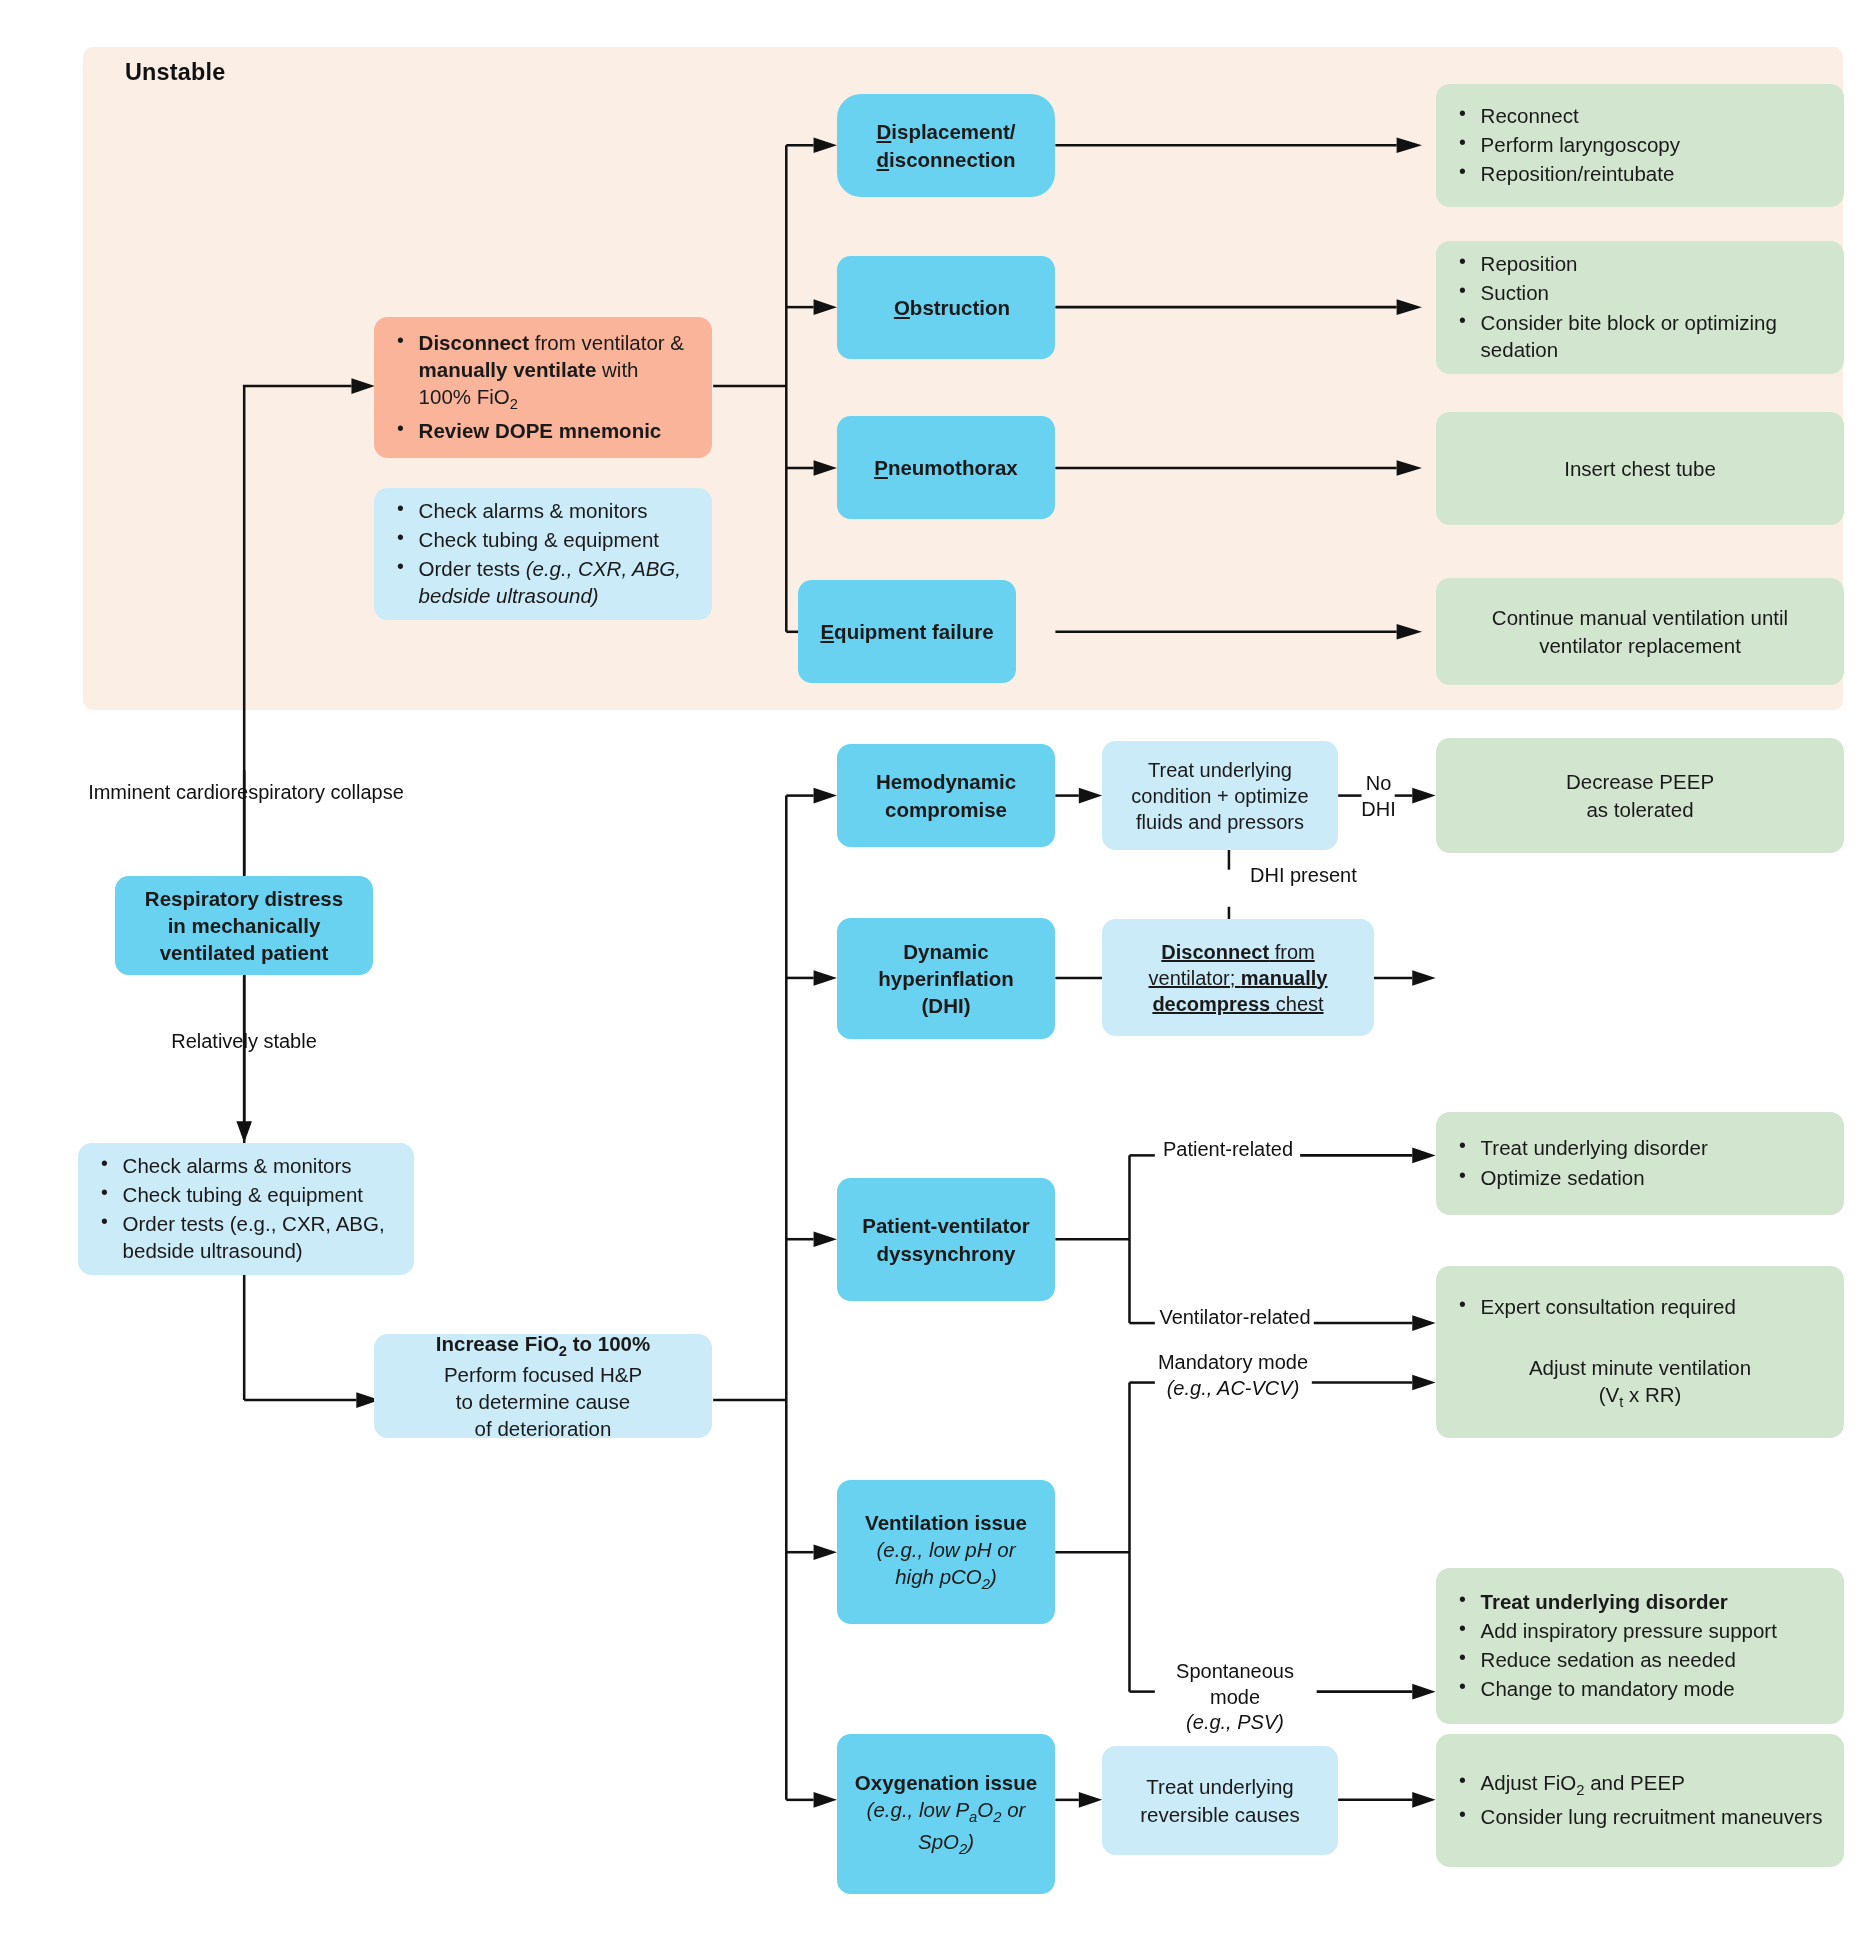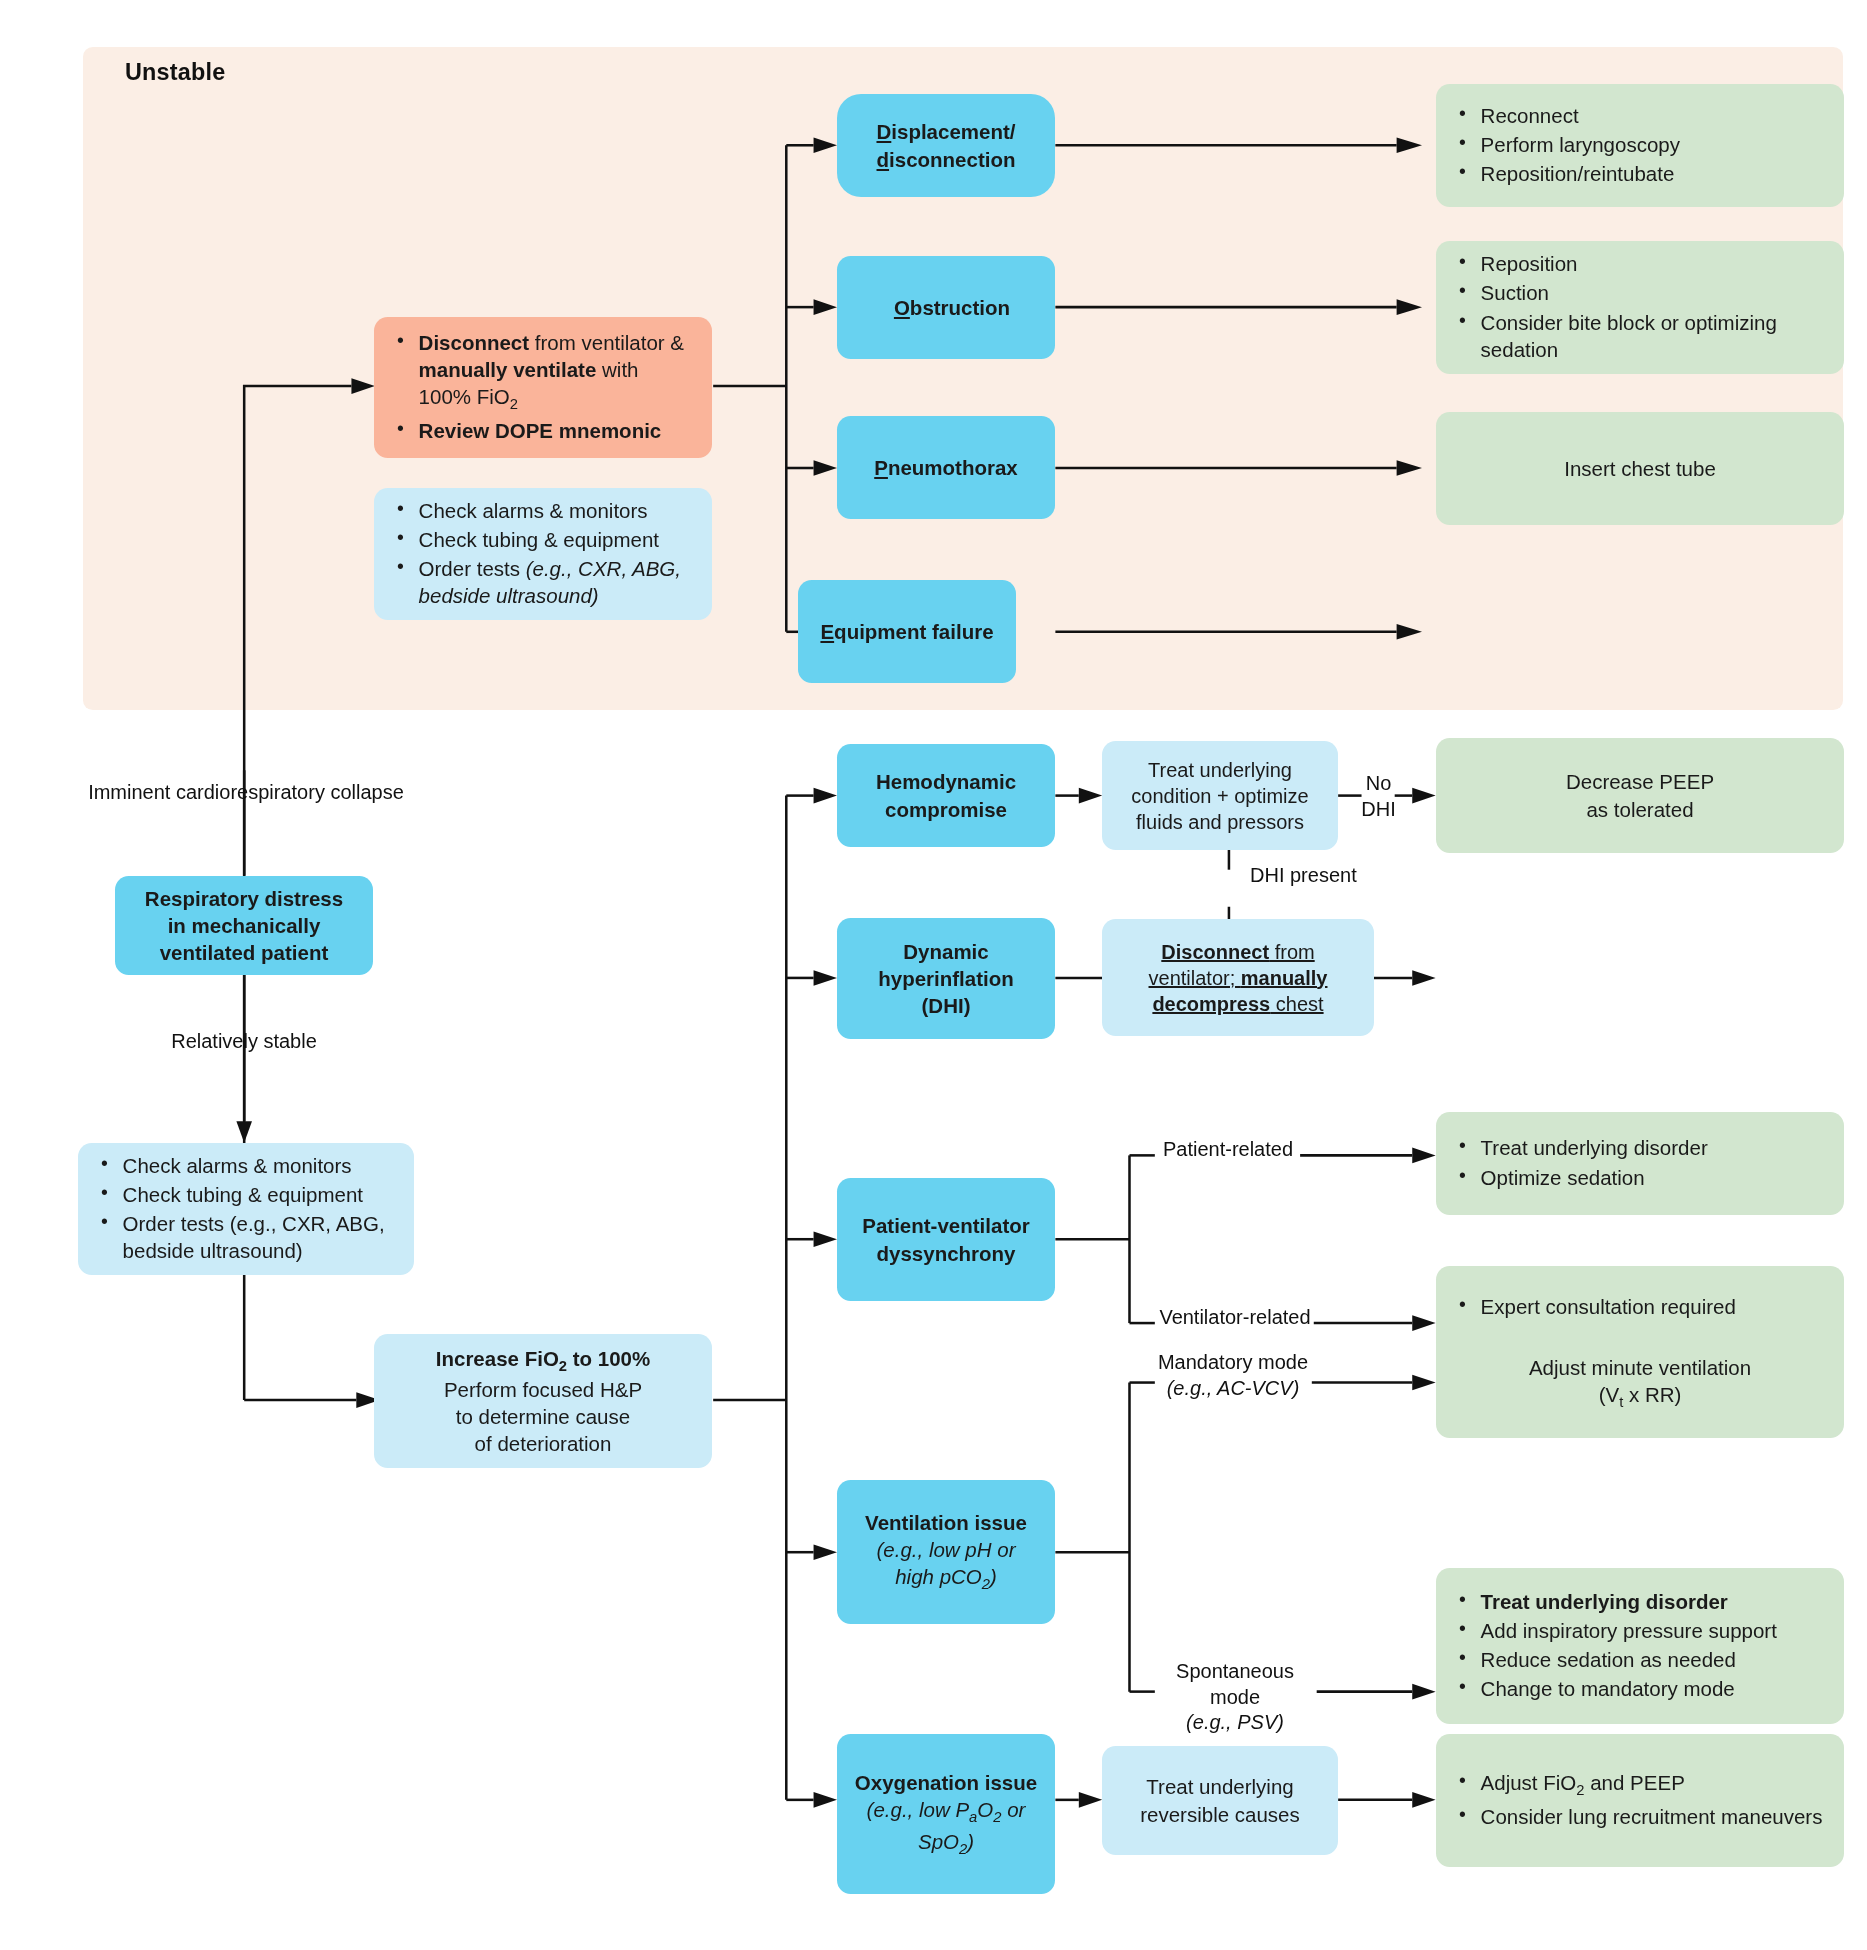--- a/index.html
+++ b/index.html
@@ -183,40 +183,43 @@
         <li>Suction</li>
         <li>Consider bite block or optimizing sedation</li>
       </ul>
     </div>
   </div>
 
   <div class="node green" style="left:1436px;top:412px;width:408px;height:113px;">
     <div class="inner ctr t21">Insert chest tube</div>
   </div>
 
+  <div class="node green" style="left:1436px;top:578px;width:408px;height:107px;">
+    <div class="inner ctr t21">Continue manual ventilation until ventilator replacement</div>
+  </div>
 
   <div class="lbl" style="left:78px;top:780px;width:336px;">Imminent cardiorespiratory collapse</div>
 
   <div class="node blue" style="left:115px;top:876px;width:258px;height:99px;">
     <div class="inner ctr t21 bold">Respiratory distress<br>in mechanically<br>ventilated patient</div>
   </div>
 
   <div class="lbl" style="left:115px;top:1029px;width:258px;">Relatively stable</div>
 
   <div class="node lightblue" style="left:78px;top:1143px;width:336px;height:132px;">
     <div class="inner t21">
       <ul class="b">
         <li>Check alarms &amp; monitors</li>
         <li>Check tubing &amp; equipment</li>
         <li>Order tests (e.g., CXR, ABG, bedside ultrasound)</li>
       </ul>
     </div>
   </div>
 
-  <div class="node lightblue" style="left:374px;top:1334px;width:338px;height:134px;">
+  <div class="node lightblue" style="left:374px;top:1334px;width:338px;height:104px;">
     <div class="inner ctr t21"><b>Increase FiO<sub>2</sub> to 100%</b><br>Perform focused H&amp;P<br>to determine cause<br>of deterioration</div>
   </div>
 
   <div class="node blue" style="left:837px;top:744px;width:218px;height:103px;">
     <div class="inner ctr t21 bold">Hemodynamic<br>compromise</div>
   </div>
   <div class="node lightblue" style="left:1102px;top:741px;width:236px;height:109px;">
     <div class="inner ctr t20">Treat underlying<br>condition + optimize<br>fluids and pressors</div>
   </div>
   <div class="lbl" style="left:1356px;top:771px;width:45px;">No<br>DHI</div>

